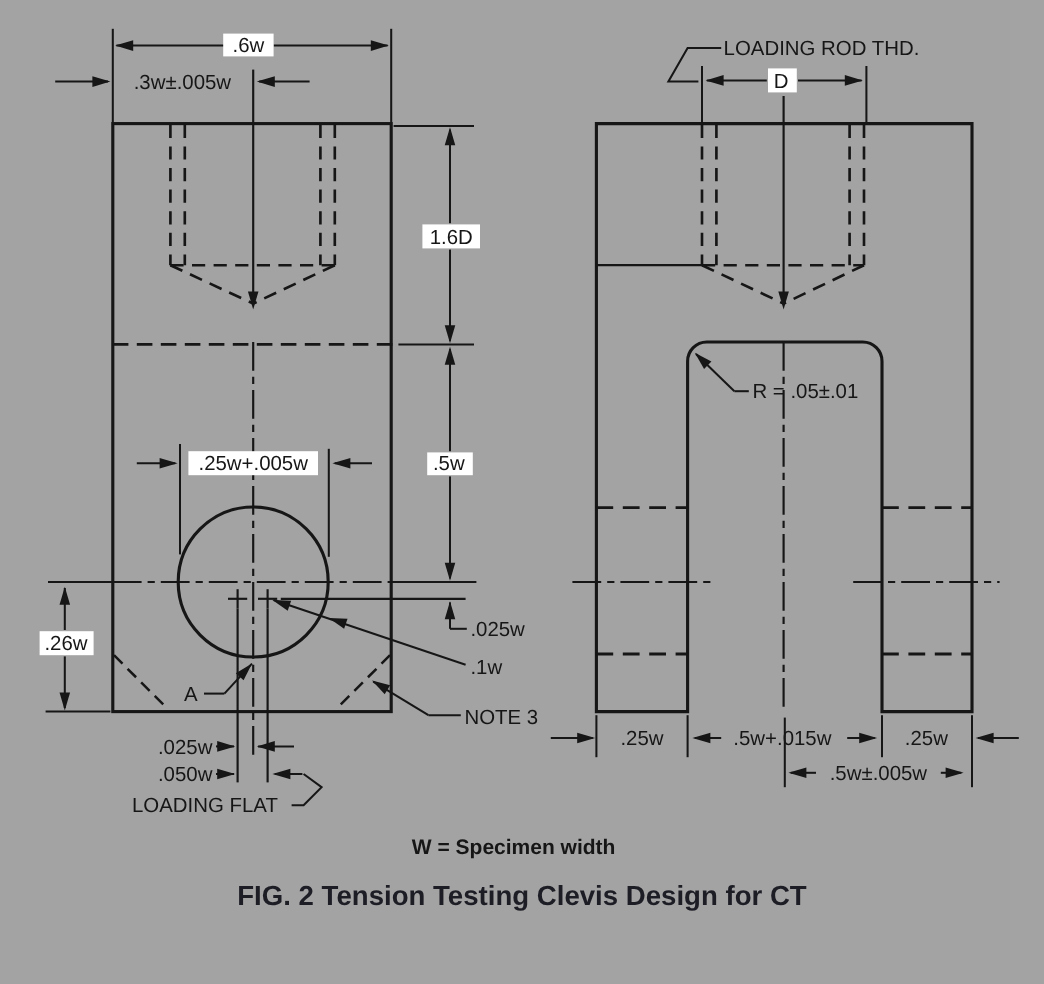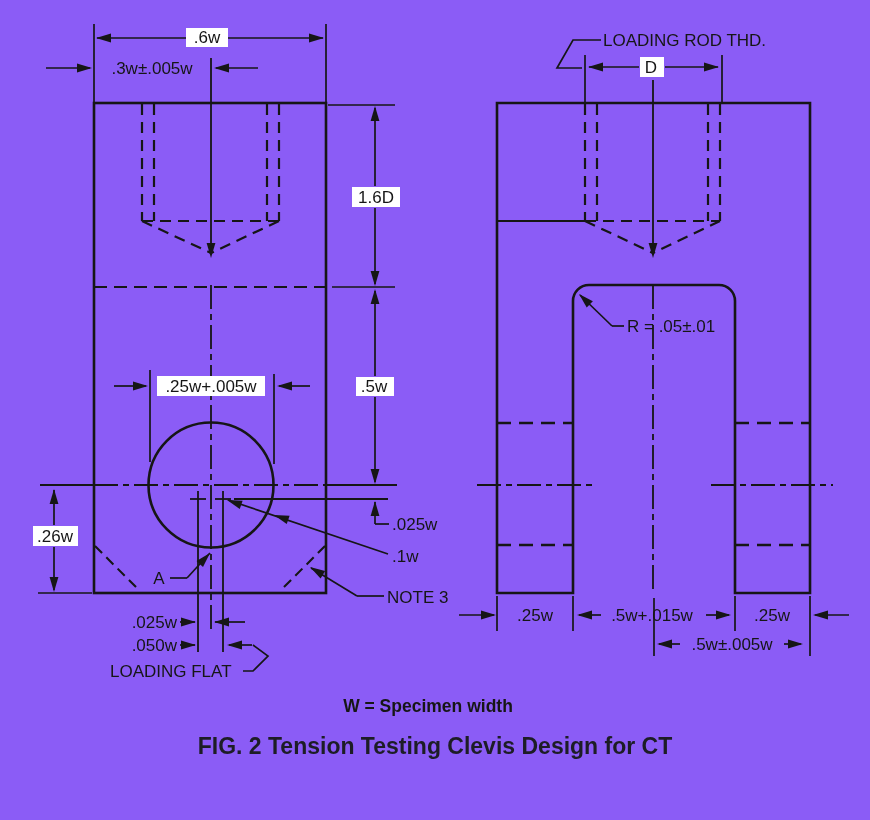--- a/index.html
+++ b/index.html
@@ -1,16 +1,16 @@
 <!DOCTYPE html>
 <html><head>
 <meta charset="utf-8">
 <style>
   html,body{margin:0;padding:0;background:#ffffff;}
-  .stage{position:relative;width:870px;height:820px;background:#8b5cf6;overflow:hidden;
+  .stage{position:relative;width:870px;height:820px;background:#a3a3a3;overflow:hidden;
          font-family:"Liberation Sans", sans-serif;}
   svg text{font-family:"Liberation Sans", sans-serif;fill:#161616;}
   .dimtxt{font-size:17px;}
   .cap-legend{font-size:17.5px;font-weight:bold;}
   .cap-title{font-size:23px;font-weight:bold;fill:#1d1d26;}
   .ol{stroke:#161616;stroke-width:2.6;fill:none;}
   .dim{stroke:#161616;stroke-width:1.7;fill:none;}
   .cl{stroke:#161616;stroke-width:1.8;fill:none;}
   .cdash{stroke:#161616;stroke-width:1.8;fill:none;stroke-dasharray:24 5 6 5;}
   .hdash{stroke:#161616;stroke-width:2.2;fill:none;stroke-dasharray:11 7;}

